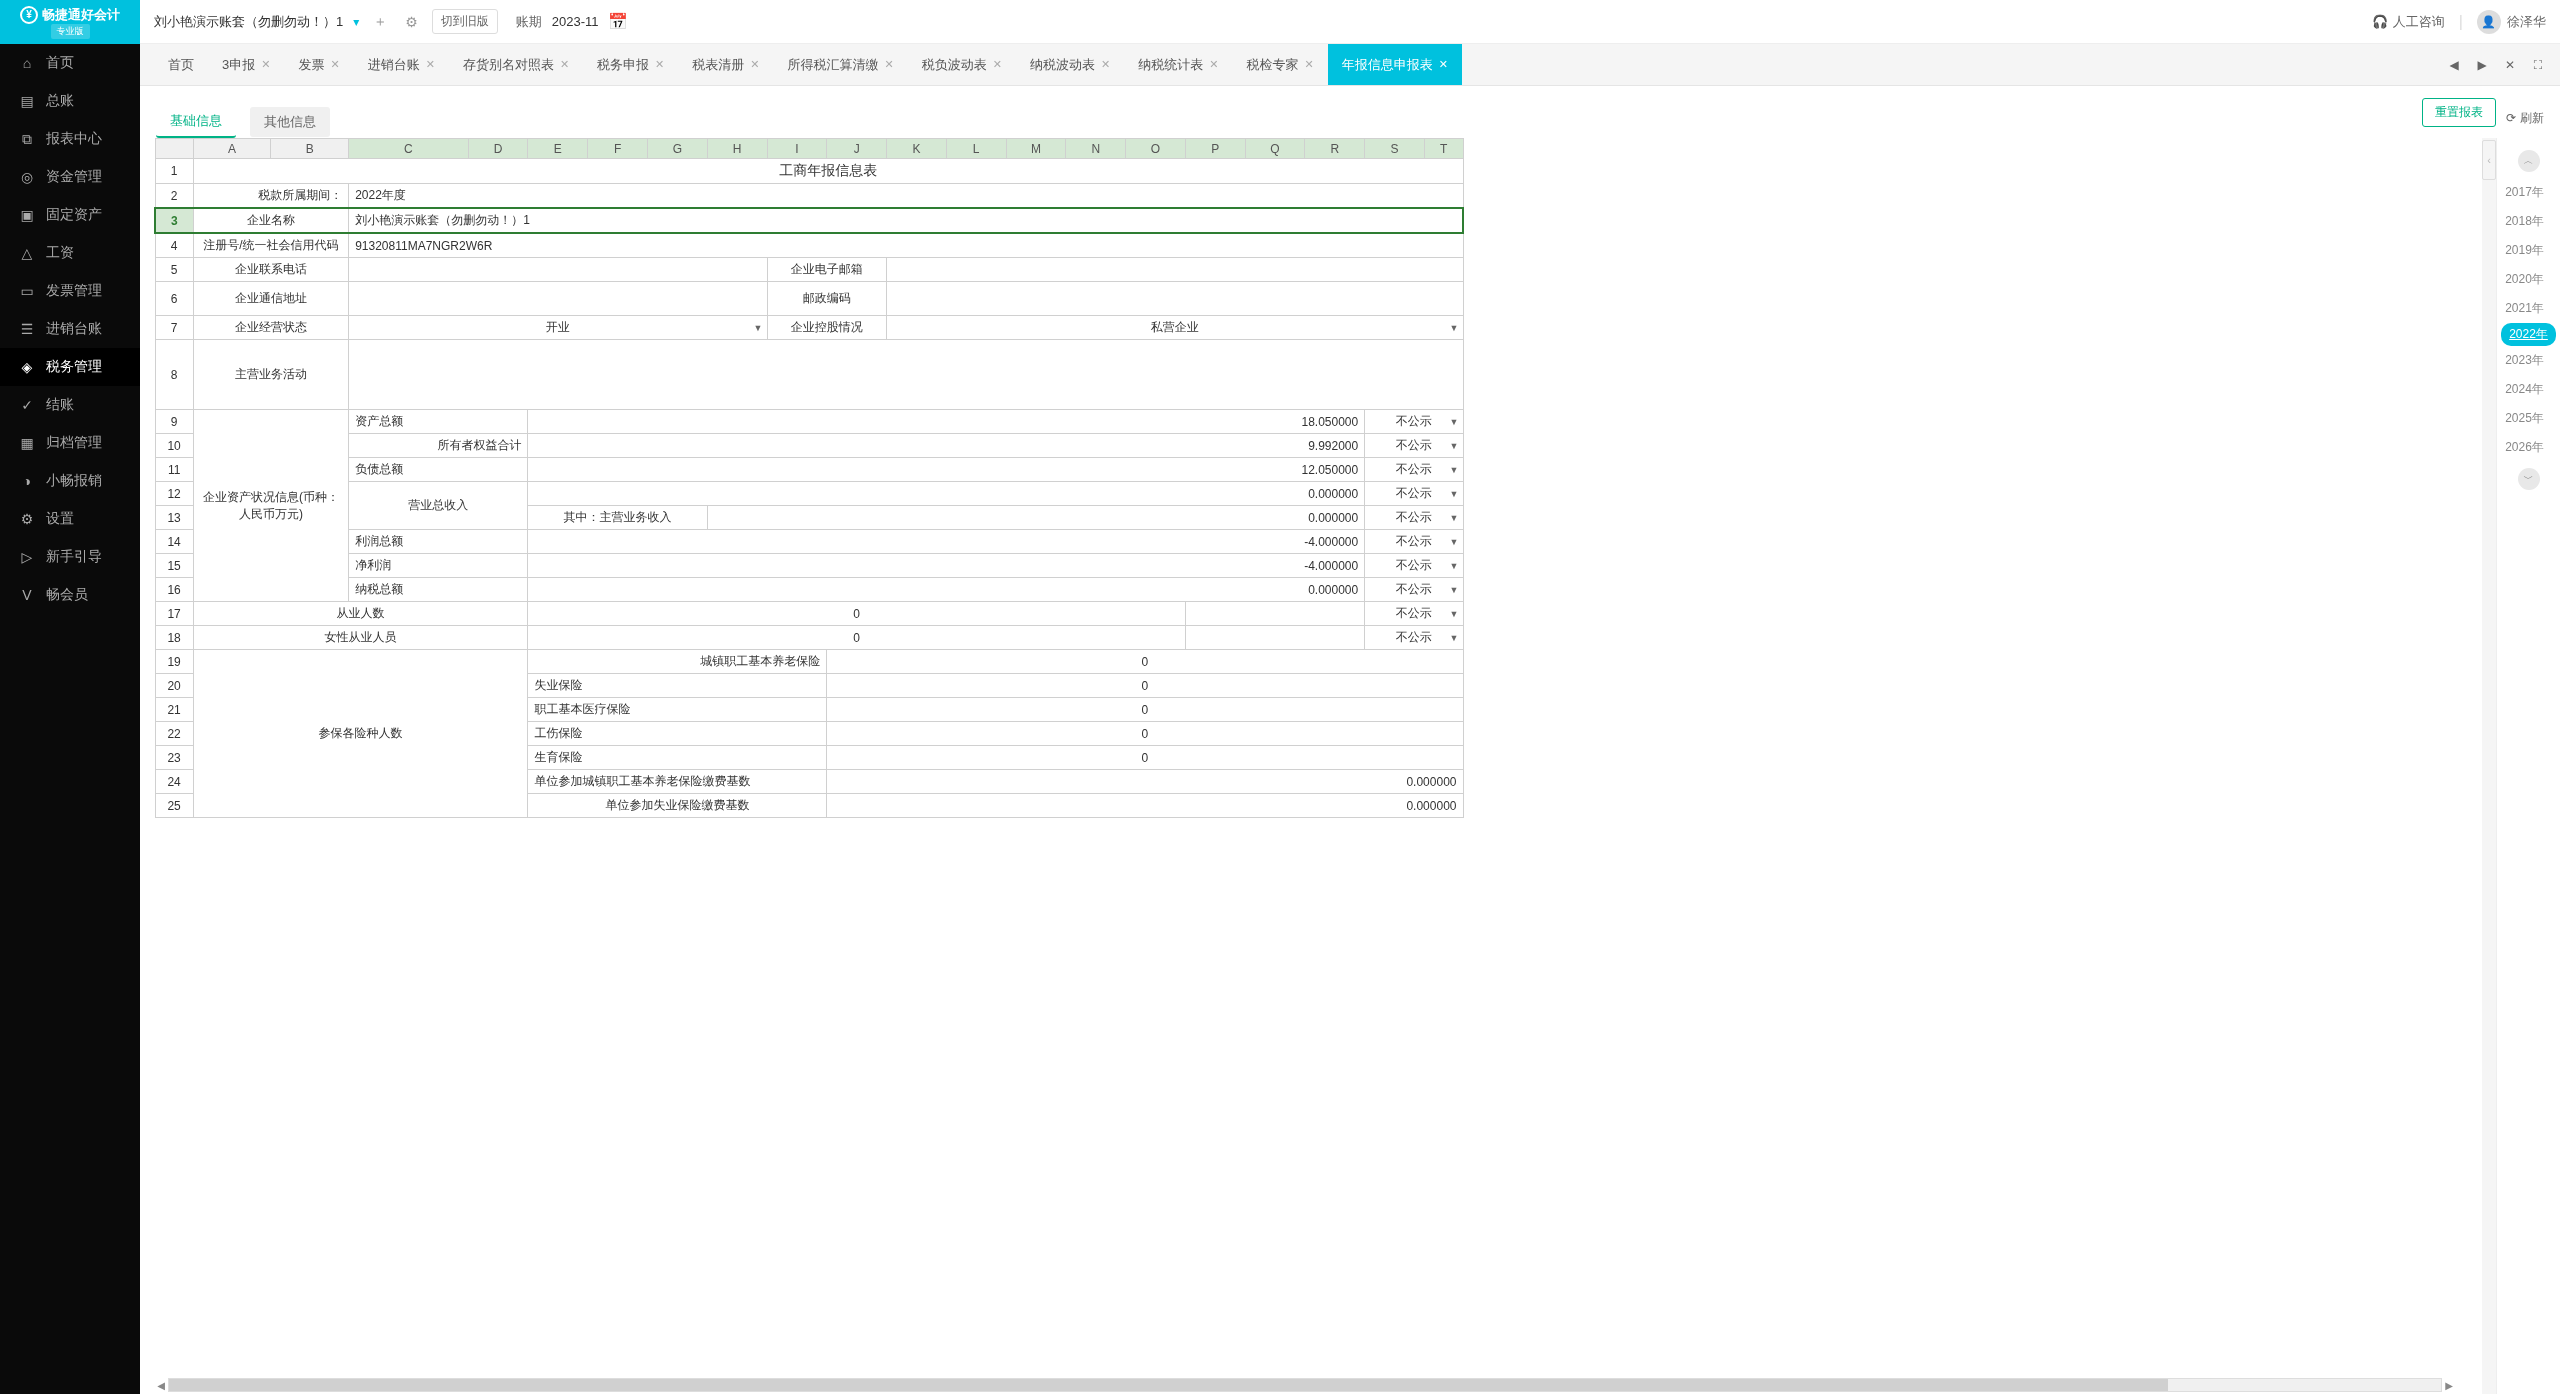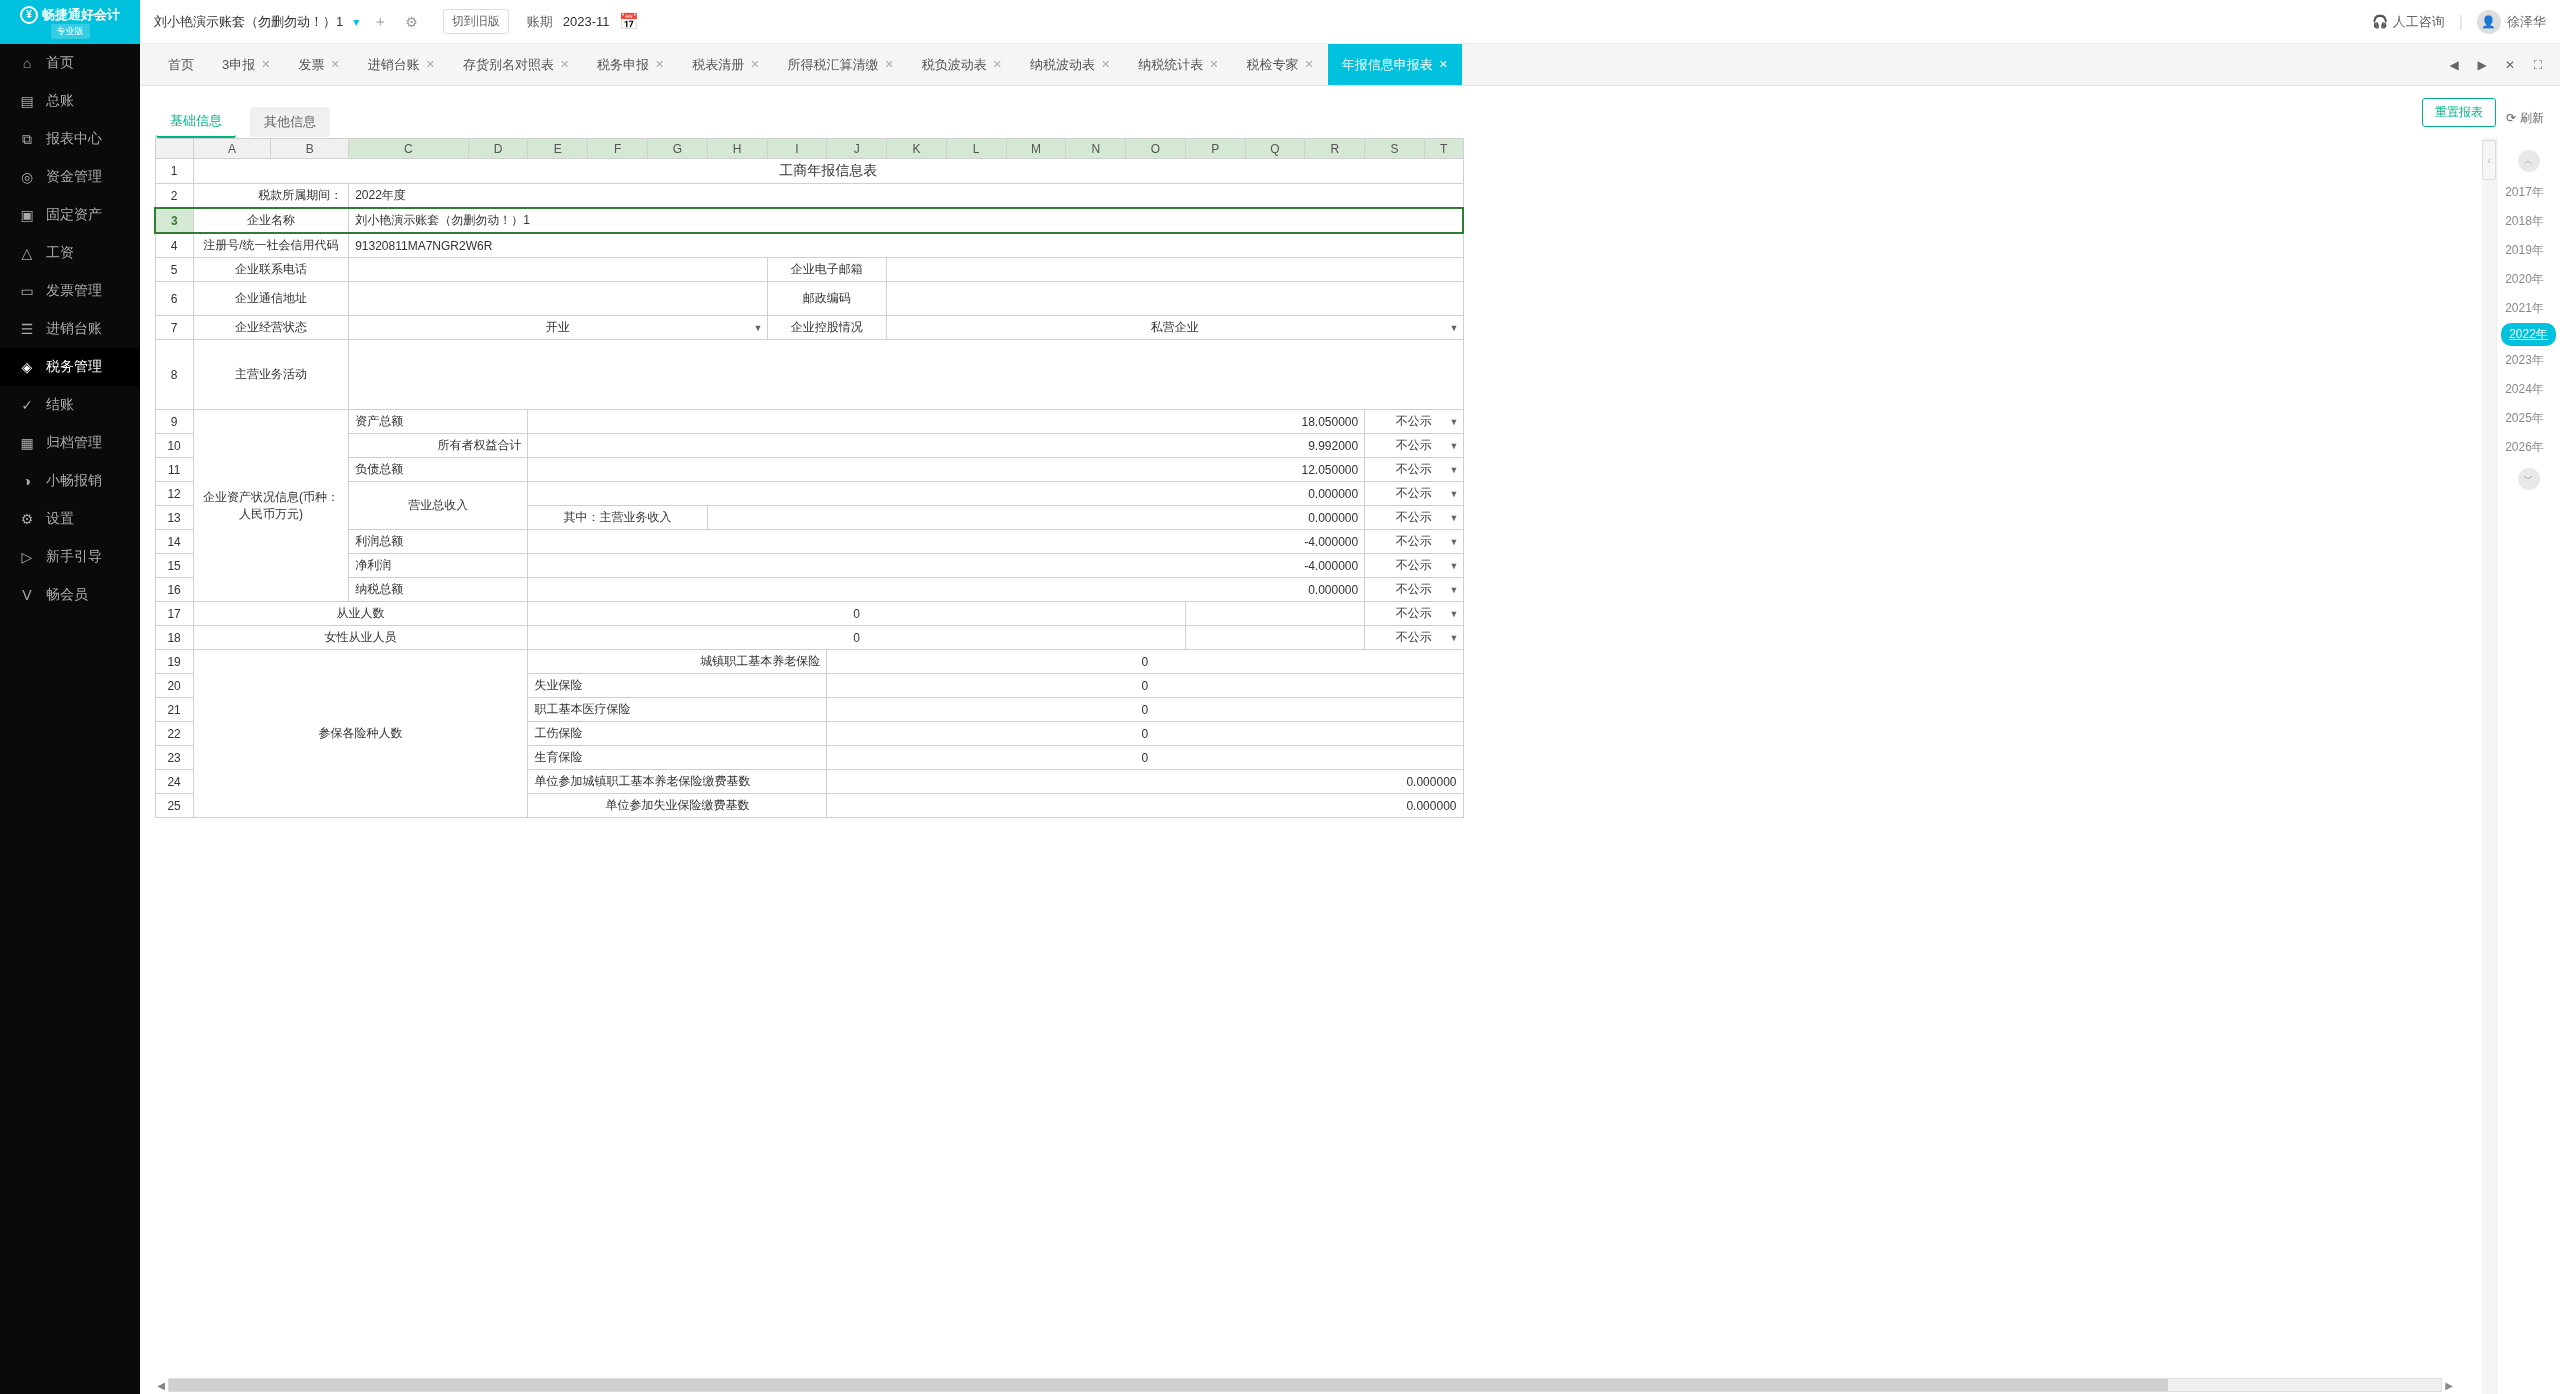--- a/index.html
+++ b/index.html
@@ -17,21 +17,21 @@
 .nav-icon { width: 18px; height: 18px; display: flex; align-items: center; justify-content: center; font-size: 14px; }
 
 
 .main { flex: 1; display: flex; flex-direction: column; min-width: 0; }
 
 
 .topbar { height: 44px; display: flex; align-items: center; padding: 0 14px; border-bottom: 1px solid #eee; gap: 10px; }
 .account-name { font-size: 13px; color: #333; }
 .dropdown-icon { color: #00c1de; font-size: 12px; cursor: pointer; }
 .topbar-icon { color: #999; font-size: 14px; cursor: pointer; padding: 0 4px; }
-.switch-btn { border: 1px solid #ddd; padding: 3px 8px; font-size: 12px; color: #666; border-radius: 3px; cursor: pointer; margin-left: 11px; }
+.switch-btn { border: 1px solid #ddd; padding: 3px 8px; font-size: 12px; color: #666; border-radius: 3px; cursor: pointer; }
 .period-label { font-size: 13px; color: #666; margin-left: 8px; }
 .period-val { font-size: 13px; color: #333; }
 .cal-icon { color: #00c1de; cursor: pointer; }
 .topbar-right { margin-left: auto; display: flex; align-items: center; gap: 14px; }
 .support-link { display: flex; align-items: center; gap: 4px; font-size: 13px; color: #666; cursor: pointer; }
 .user-area { display: flex; align-items: center; gap: 6px; font-size: 13px; color: #666; cursor: pointer; }
 .avatar { width: 24px; height: 24px; background: #ddd; border-radius: 50%; display: flex; align-items: center; justify-content: center; color: #fff; font-size: 12px; }
 
 
 .tabs-bar { height: 42px; background: #f5f5f5; display: flex; align-items: center; padding-left: 14px; gap: 0; border-bottom: 1px solid #e5e5e5; }

